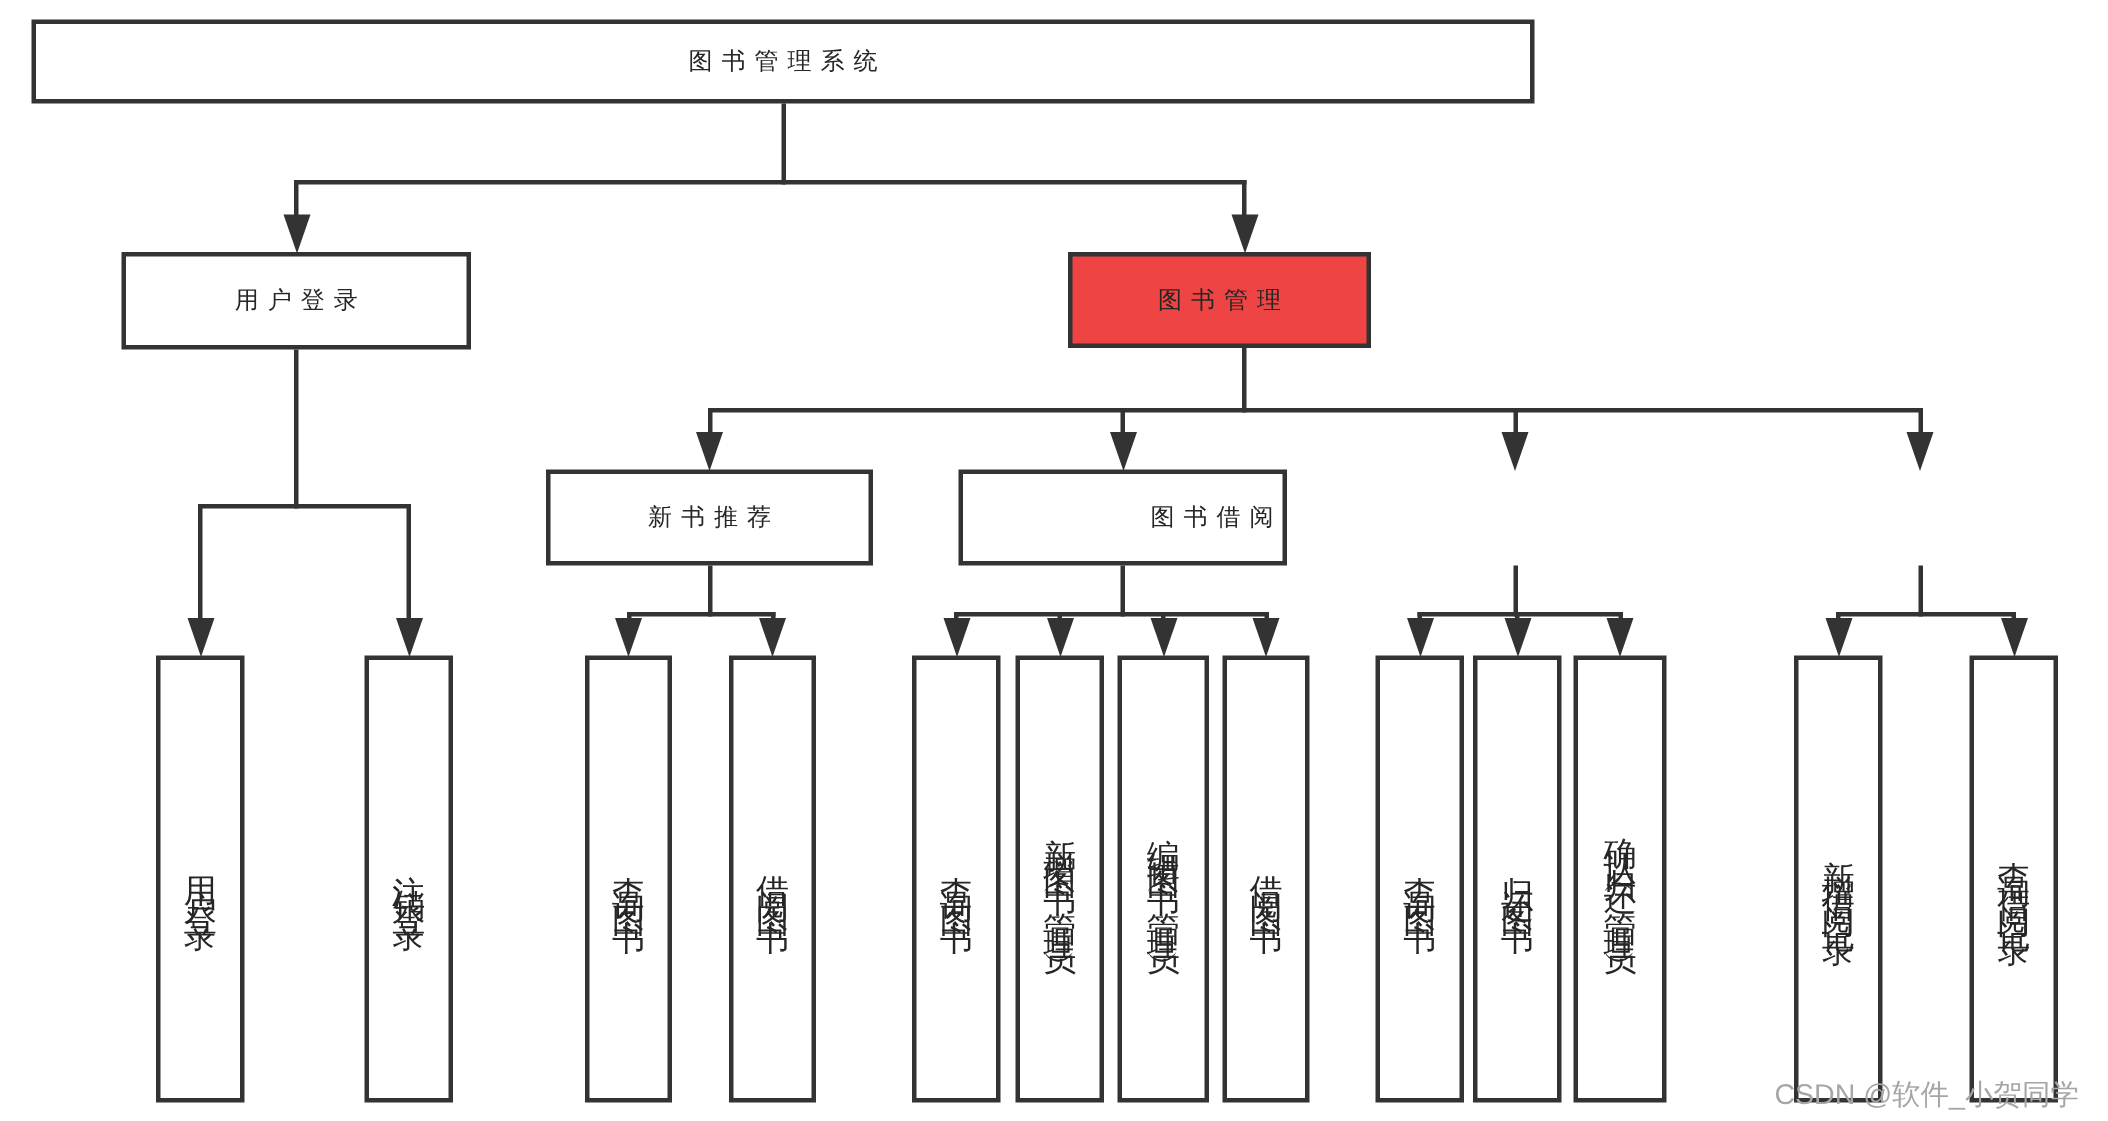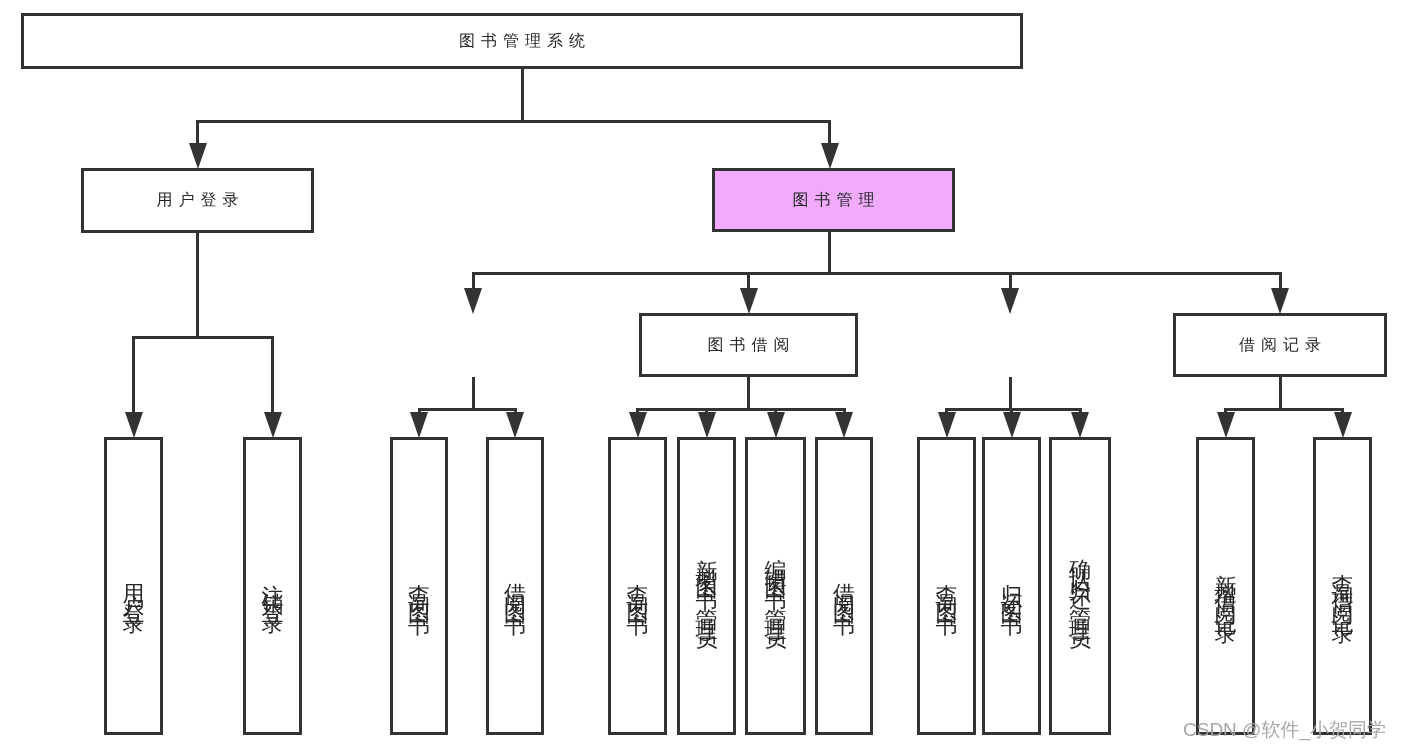--- a/index.html
+++ b/index.html
@@ -62,28 +62,28 @@
 <body>
 
 <div class="canvas" id="canvas">
   <span class="watermark" style="left:1183px; top:717px;">CSDN @软件_小贺同学</span>
 <div class="node h" style="left: 21px; top: 13px; width: 1002px; height: 56px; border-color: rgb(51, 51, 51); background: rgb(255, 255, 255);">
       <span class="label" style="color: rgb(38, 38, 38);">图书管理系统</span>
     </div>
     <div class="node h" style="left: 81px; top: 168px; width: 233px; height: 65px; border-color: rgb(51, 51, 51); background: rgb(255, 255, 255);">
       <span class="label" style="color: rgb(38, 38, 38);">用户登录</span>
     </div>
-    <div class="node h" style="left: 712px; top: 168px; width: 243px; height: 64px; border-color: rgb(51, 51, 51); background: #f0abfc;">
+    <div class="node h" style="left: 712px; top: 168px; width: 202px; height: 64px; border-color: rgb(51, 51, 51); background: #ef4444;">
       <span class="label" style="color: rgb(38, 38, 38);">图书管理</span>
     </div>
-    <div class="node h" style="left: 639px; top: 313px; width: 219px; height: 64px; border-color: rgb(51, 51, 51); background: rgb(255, 255, 255);">
+    <div class="node h" style="left: 364px; top: 313px; width: 218px; height: 64px; border-color: rgb(51, 51, 51); background: rgb(255, 255, 255);">
+      <span class="label" style="color: rgb(38, 38, 38);">新书推荐</span>
+    </div>
+    <div class="node h" style="left: 639px; top: 313px; width: 219px; height: 64px; border-color: rgb(51, 51, 51); background: rgb(255, 255, 255); justify-content: flex-end;">
       <span class="label" style="color: rgb(38, 38, 38);">图书借阅</span>
-    </div>
-    <div class="node h" style="left: 1173px; top: 313px; width: 214px; height: 64px; border-color: rgb(51, 51, 51); background: rgb(255, 255, 255);">
-      <span class="label" style="color: rgb(38, 38, 38);">借阅记录</span>
     </div>
     <div class="node v" style="left: 104px; top: 437px; width: 59px; height: 298px; border-color: rgb(51, 51, 51); background: rgb(255, 255, 255);">
       <span class="label" style="color: rgb(38, 38, 38);">用户登录</span>
     </div>
     <div class="node v" style="left: 243px; top: 437px; width: 59px; height: 298px; border-color: rgb(51, 51, 51); background: rgb(255, 255, 255);">
       <span class="label" style="color: rgb(38, 38, 38);">注销登录</span>
     </div>
     <div class="node v" style="left: 390px; top: 437px; width: 58px; height: 298px; border-color: rgb(51, 51, 51); background: rgb(255, 255, 255);">
       <span class="label" style="color: rgb(38, 38, 38);">查询图书</span>
     </div>

